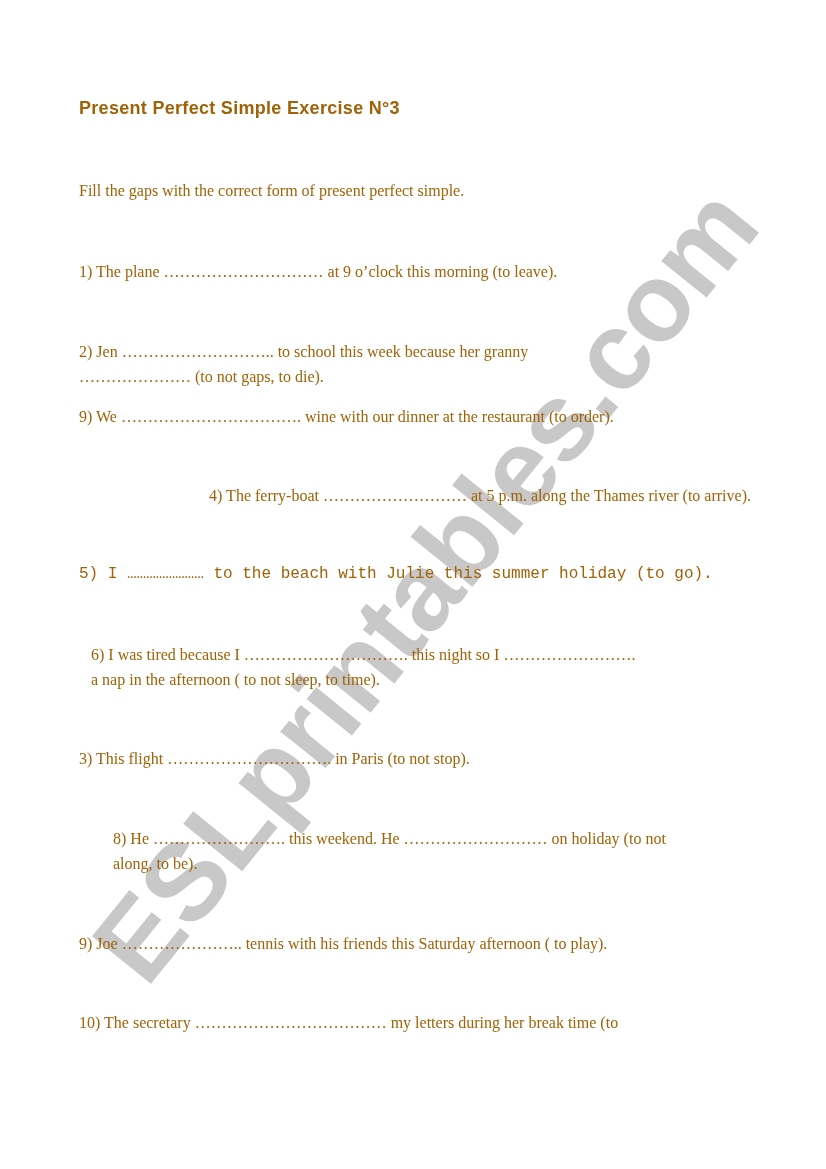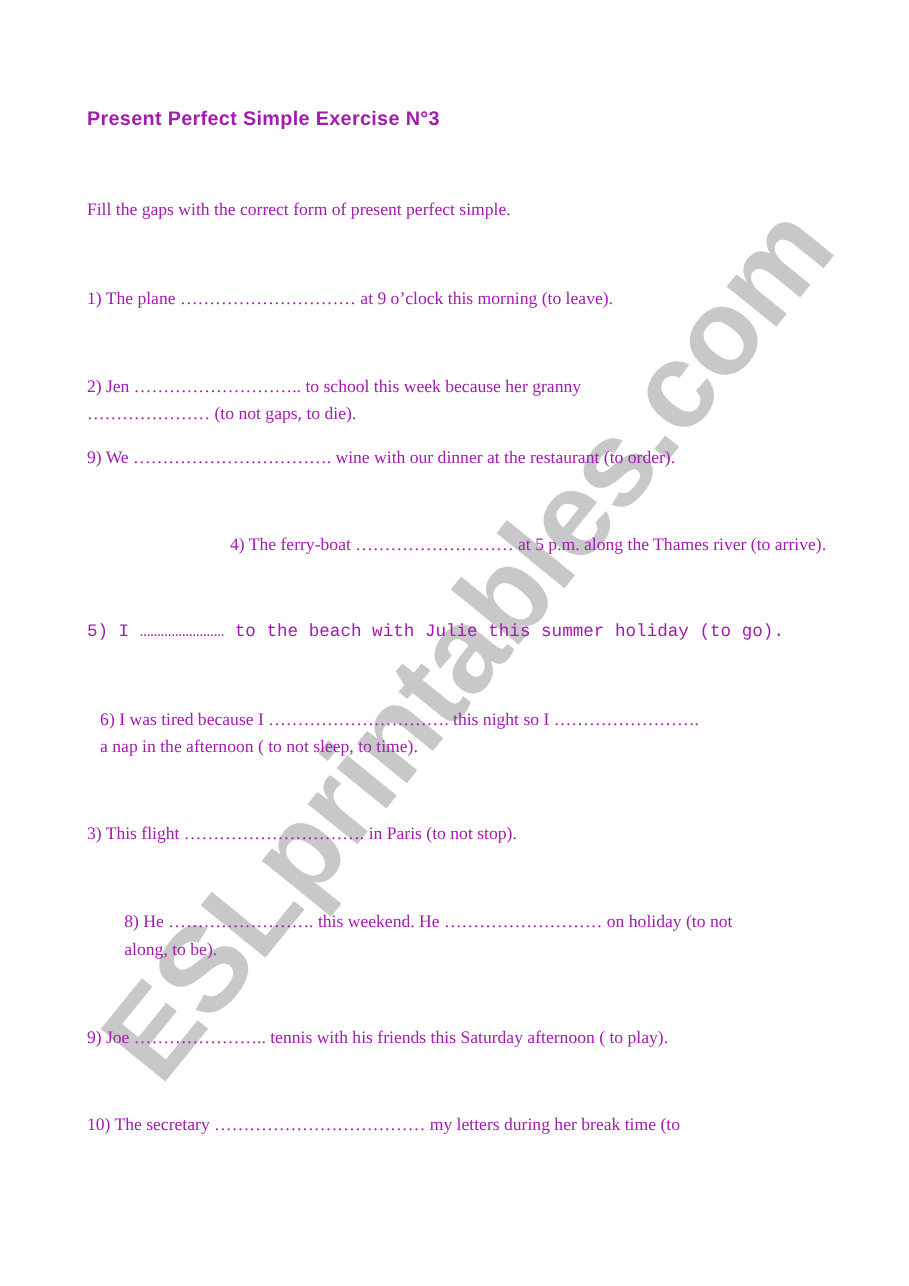--- a/index.html
+++ b/index.html
@@ -35,21 +35,21 @@
       pointer-events: none;
       line-height: 1;
     }
     .content {
       position: absolute;
       left: 0; top: 0;
       width: 826px;
       height: 1169px;
       z-index: 2;
       font-family: "Liberation Serif", serif;
-      color: #a21caf;
+      color: #a16207;
     }
     .title {
       position: absolute;
       left: 79px;
       top: 98px;
       font-family: "Liberation Sans", sans-serif;
       font-weight: bold;
       font-size: 18px;
       letter-spacing: 0.3px;
       white-space: nowrap;

